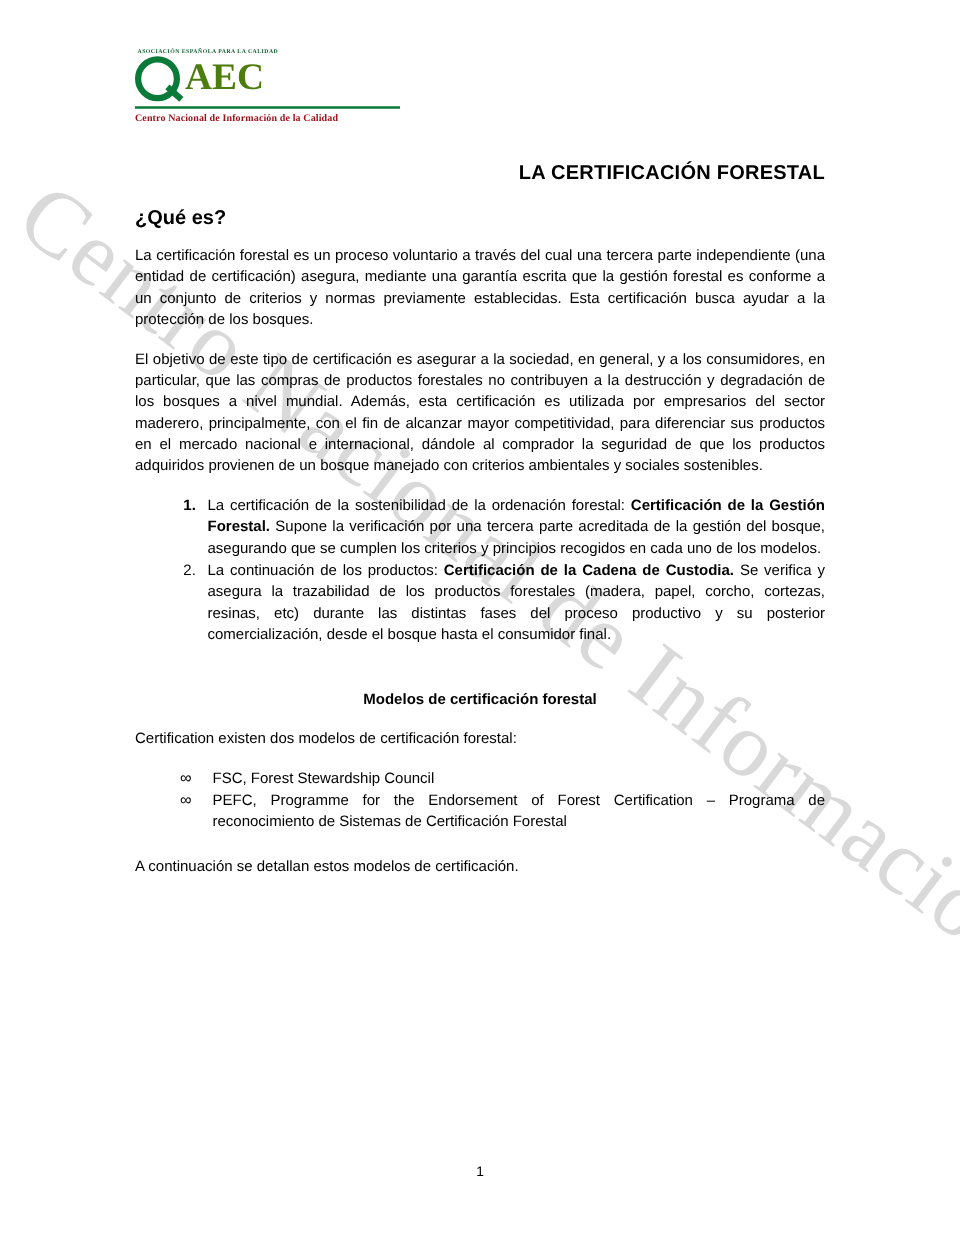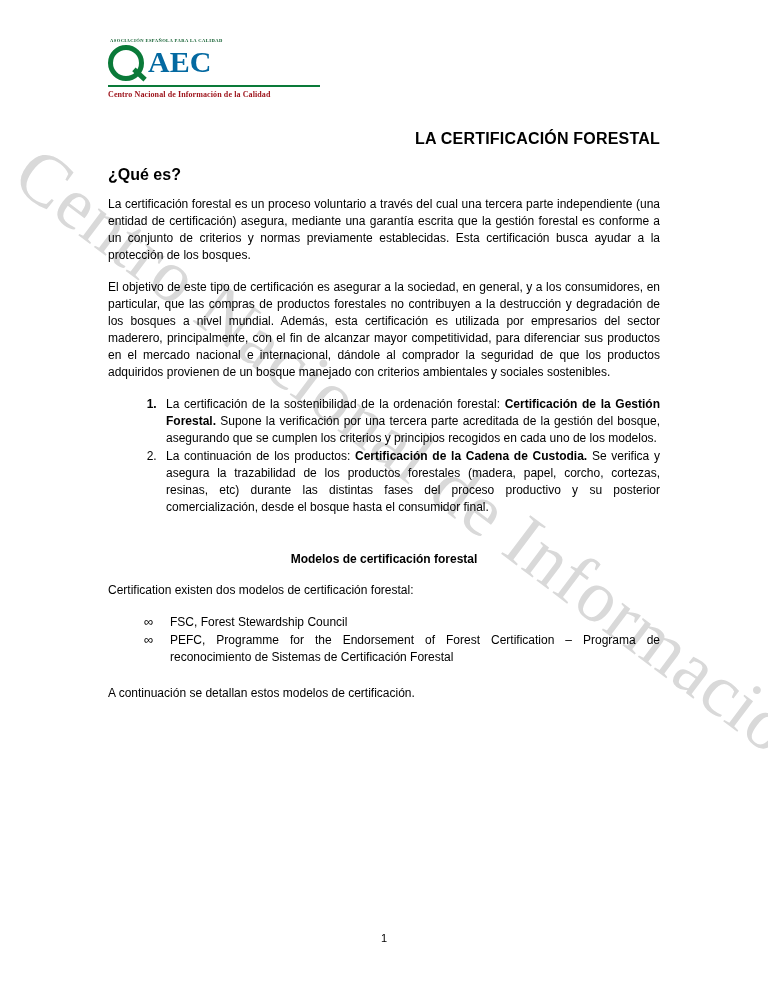--- a/index.html
+++ b/index.html
@@ -84,21 +84,21 @@
     height: 5px;
     background: #0a7a39;
     right: -3px;
     bottom: 4px;
     transform: rotate(42deg);
   }
   .logo-aec {
     font-family: "Liberation Serif", serif;
     font-size: 30px;
     font-weight: bold;
-    color: #0369a1;
+    color: #4d7c0f;
     letter-spacing: 0px;
     line-height: 1;
     padding-bottom: 2px;
   }
   .rule-green {
     width: 212px;
     height: 2px;
     background: #0a7a39;
     margin-top: 4px;
   }

